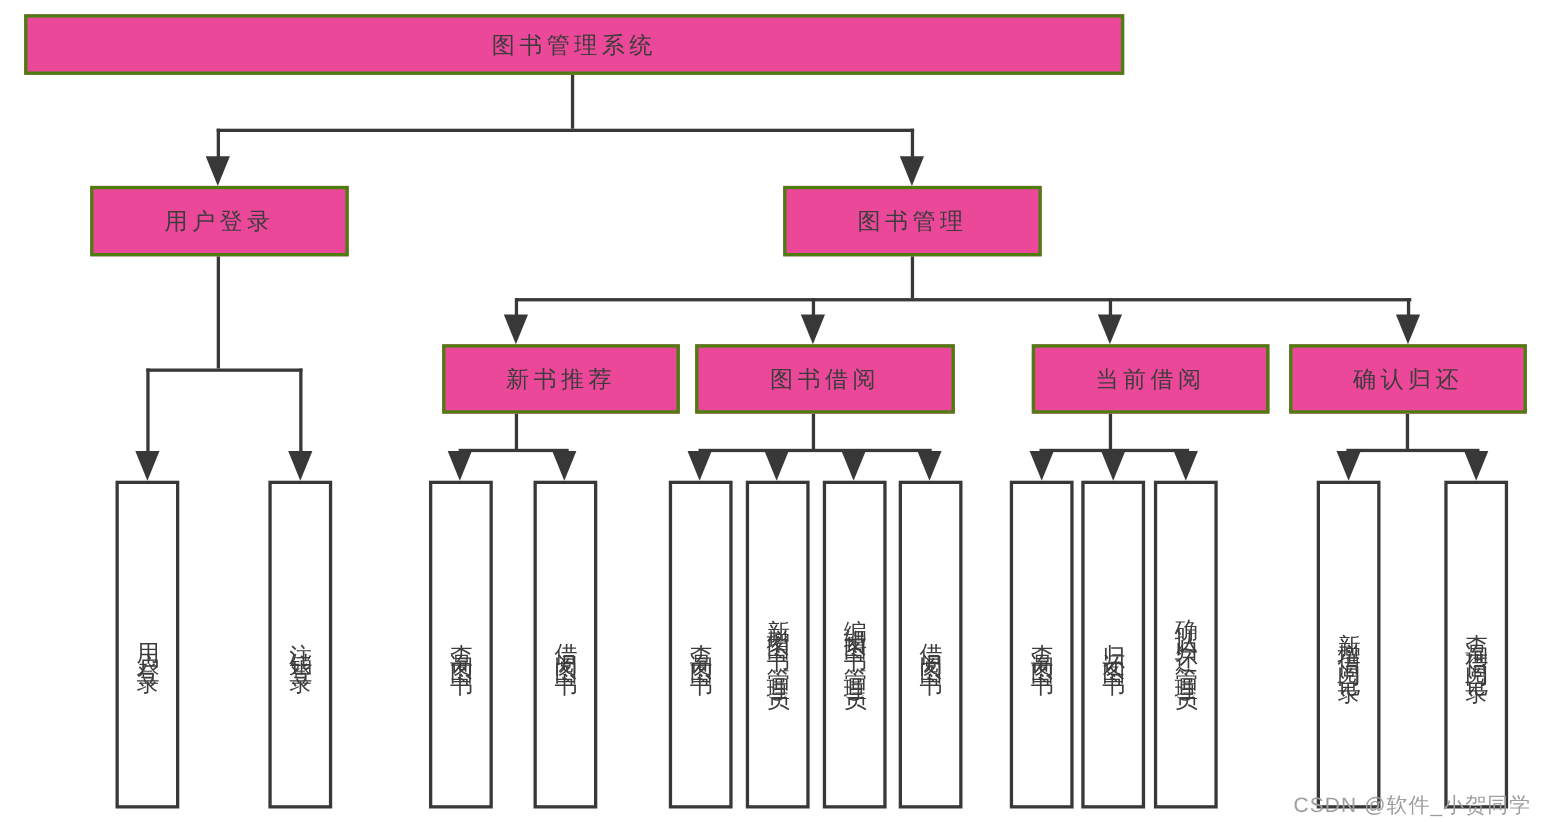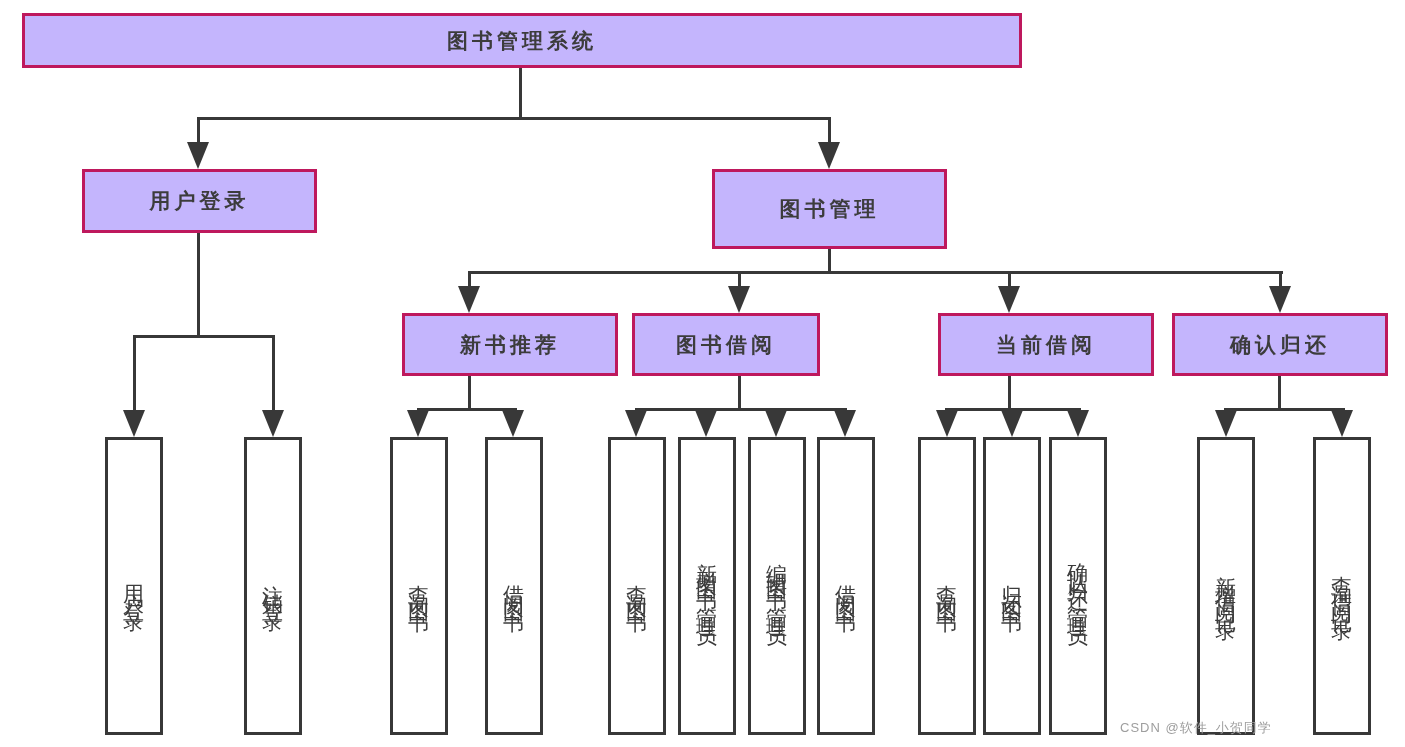--- a/index.html
+++ b/index.html
@@ -12,30 +12,29 @@
     position: relative;
     width: 1405px;
     height: 747px;
     background: #ffffff;
     overflow: hidden;
   }
   
   .hbox {
     position: absolute;
     box-sizing: border-box;
-    border: 3px solid #be185d;
-    background: #c4b5fd;
+    border: 3px solid #4d7c0f;
+    background: #ec4899;
     display: flex;
     align-items: center;
     justify-content: center;
     font-size: 21px;
     letter-spacing: 4px;
     color: #3c3c3c;
     z-index: 2;
-    font-weight: bold;
   }
   
   .vbox {
     position: absolute;
     box-sizing: border-box;
     top: 437px;
     width: 58px;
     height: 298px;
     border: 3px solid #383838;
     background: #ffffff;
@@ -61,23 +60,23 @@
     position: absolute;
     width: 0;
     height: 0;
     border-left: 11px solid transparent;
     border-right: 11px solid transparent;
     border-top: 27px solid #383838;
     z-index: 1;
   }
   .watermark {
     position: absolute;
-    left: 1120px;
+    left: 1176px;
     top: 719px;
-    font-size: 13px;
+    font-size: 19px;
     color: #9e9e9e;
     letter-spacing: 1px;
     white-space: nowrap;
     z-index: 3;
   }
 </style>
 </head>
 <body>
 
 <div class="canvas">
@@ -89,21 +88,21 @@
   <div class="line" style="left:519px; top:68px;  width:3px;  height:49px;"></div>
   <div class="line" style="left:197px; top:117px; width:634px; height:3px;"></div>
   <div class="line" style="left:197px; top:117px; width:3px;  height:28px;"></div>
   <div class="arrow-down" style="left:187px; top:142px;"></div>
   <div class="line" style="left:828px; top:117px; width:3px;  height:28px;"></div>
   <div class="arrow-down" style="left:818px; top:142px;"></div>
 
   <div class="hbox" style="left:82px; top:169px; width:235px; height:64px;">
     <span>用户登录</span>
   </div>
-  <div class="hbox" style="left:712px; top:169px; width:235px; height:80px;">
+  <div class="hbox" style="left:712px; top:169px; width:235px; height:64px;">
     <span>图书管理</span>
   </div>
 
   <div class="line" style="left:197px; top:233px; width:3px;   height:102px;"></div>
   <div class="line" style="left:133px; top:335px; width:142px; height:3px;"></div>
   <div class="line" style="left:133px; top:335px; width:3px;   height:76px;"></div>
   <div class="arrow-down" style="left:123px; top:410px;"></div>
   <div class="line" style="left:272px; top:335px; width:3px;   height:76px;"></div>
   <div class="arrow-down" style="left:262px; top:410px;"></div>
 
@@ -114,21 +113,21 @@
   <div class="line" style="left:738px;  top:271px; width:3px; height:18px;"></div>
   <div class="arrow-down" style="left:728px;  top:286px;"></div>
   <div class="line" style="left:1008px; top:271px; width:3px; height:18px;"></div>
   <div class="arrow-down" style="left:998px;  top:286px;"></div>
   <div class="line" style="left:1279px; top:271px; width:3px; height:18px;"></div>
   <div class="arrow-down" style="left:1269px; top:286px;"></div>
 
   <div class="hbox" style="left:362px; top:313px; width:216px; height:63px;margin-left:40px;">
     <span>新书推荐</span>
   </div>
-  <div class="hbox" style="left:632px; top:313px; width:188px; height:63px;">
+  <div class="hbox" style="left:632px; top:313px; width:236px; height:63px;">
     <span>图书借阅</span>
   </div>
   <div class="hbox" style="left:938px; top:313px; width:216px; height:63px;text-align:right;">
     <span>当前借阅</span>
   </div>
   <div class="hbox" style="left:1172px; top:313px; width:216px; height:63px;">
     <span>确认归还</span>
   </div>
 
   <div class="line" style="left:468px; top:376px; width:3px;  height:34px;"></div>

